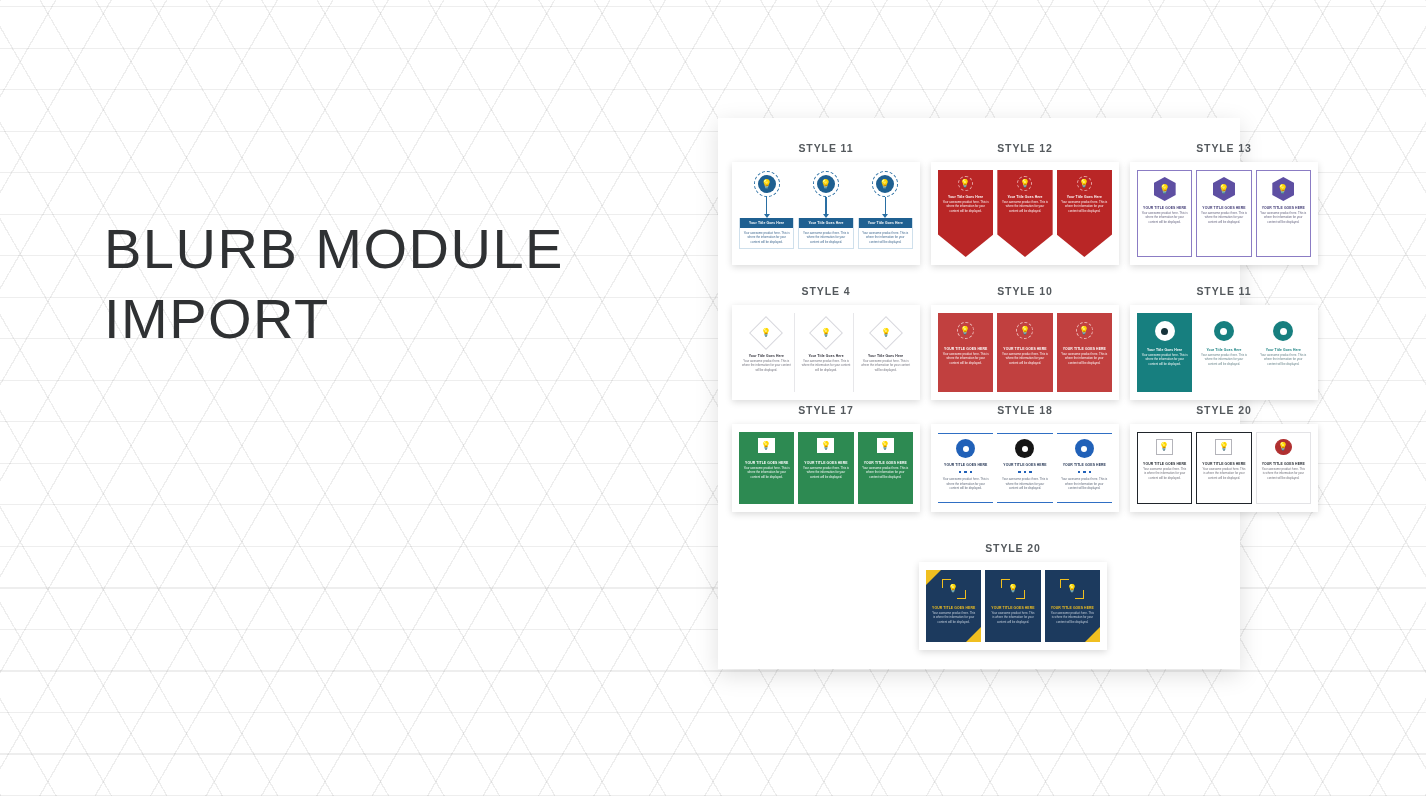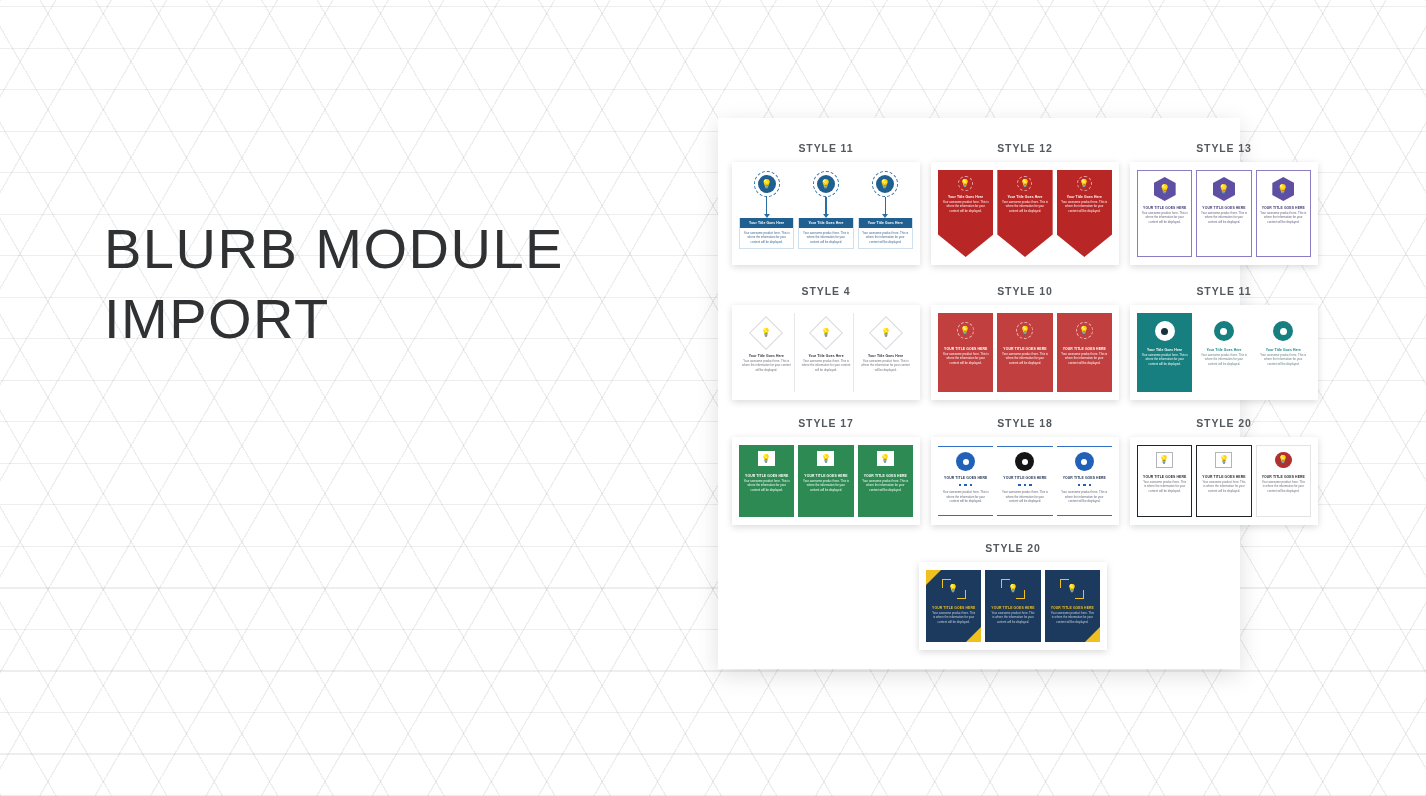--- a/index.html
+++ b/index.html
@@ -47,21 +47,21 @@
   }
 
   .grid-row {
     position: absolute;
     display: flex;
     gap: 11px;
     left: 14px;
   }
   .grid-row.r1 { top: 24px; }
   .grid-row.r2 { top: 167px; }
-  .grid-row.r3 { top: 299px; }
+  .grid-row.r3 { top: 286px; }
   .grid-row.r4 { top: 424px; left: 201px; }
 
   .demo { width: 188px; }
 
   .demo-label {
     text-align: center;
     font-size: 10.5px;
     font-weight: 700;
     letter-spacing: 0.9px;
     color: #54595d;

